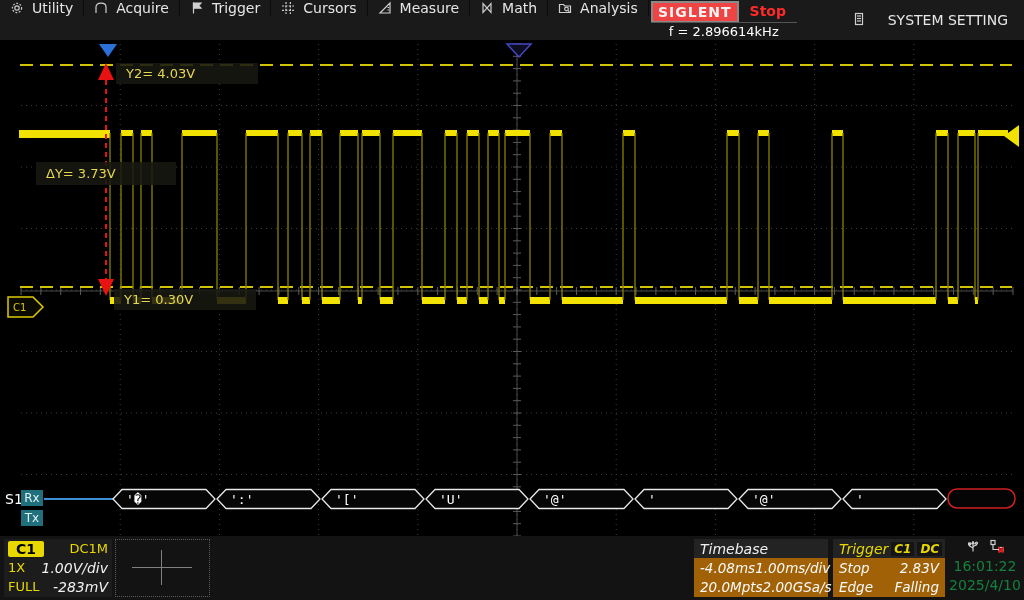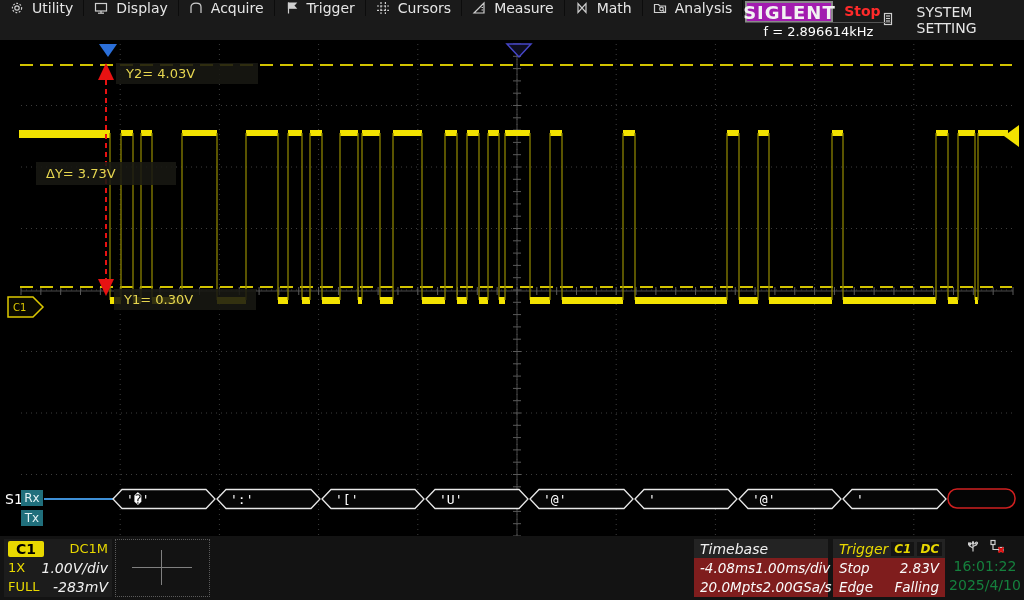--- a/index.html
+++ b/index.html
@@ -8,22 +8,22 @@
 
   
   .menu-bar{position:absolute;top:0;left:0;width:1024px;height:40px;
             background:#1a1a1a;border-bottom:1px solid #000;display:flex;align-items:stretch;z-index:20;}
   .menu-items{display:flex;align-items:flex-start;}
   .menu-item{display:flex;align-items:center;gap:8px;padding:0 10px;font-size:14px;
              border-right:1px solid #0c0c0c;cursor:default;white-space:nowrap;}
   .menu-item .icon{display:flex;align-items:center;}
   .brand{width:146px;margin-left:2px;position:relative;font-size:13px;}
   .logo-box{position:absolute;left:0;top:1px;width:84px;height:18px;border:2px solid #8a8a8a;
-            background:#a21caf;display:flex;align-items:center;justify-content:center;
-            font-weight:bold;font-size:18px;letter-spacing:1px;color:#f2f2f2;}
+            background:#ef4444;display:flex;align-items:center;justify-content:center;
+            font-weight:bold;font-size:14px;letter-spacing:1px;color:#f2f2f2;}
   .stop-label{position:absolute;left:92px;top:3px;width:50px;text-align:center;
               color:#ff2a2a;font-weight:bold;font-size:14px;}
   .freq-box{position:absolute;left:0;top:22px;width:146px;height:17px;border-top:1px solid #555;
             display:flex;align-items:center;justify-content:center;font-size:13px;color:#fff;}
   .sys-setting{margin-left:auto;display:flex;align-items:center;gap:22px;padding:0 16px;font-size:14px;}
 
   
   #scope-svg{position:absolute;left:0;top:0;z-index:1;}
 
   
@@ -49,21 +49,21 @@
   .yellow{color:#e8d800;}
   .white{color:#f0f0f0;font-size:14px;font-style:italic;}
   .ph-box{position:absolute;left:115px;top:3px;width:93px;height:56px;border:1px dotted #5a5a5a;}
   .ph-h{position:absolute;left:16px;top:27px;width:60px;height:1px;background:#808080;}
   .ph-v{position:absolute;left:45px;top:10px;width:1px;height:35px;background:#808080;}
   .info-box{position:absolute;top:3px;height:58px;font-size:13.5px;font-style:italic;}
   #timebase-box{left:694px;width:134px;}
   #trigger-box{left:833px;width:112px;}
   .info-head{height:19px;background:#232323;display:flex;align-items:center;
              justify-content:space-between;padding:0 6px;color:#f0f0f0;font-size:14px;}
-  .info-body{background:#7f1d1d;height:39px;display:flex;flex-direction:column;justify-content:space-evenly;}
+  .info-body{background:#a16207;height:39px;display:flex;flex-direction:column;justify-content:space-evenly;}
   .info-row{display:flex;justify-content:space-between;padding:0 6px;color:#fafafa;}
   .chip{background:#141414;color:#e8d800;font-size:12px;font-weight:bold;padding:0 3px;margin-left:3px;}
   .clock-box{position:absolute;left:948px;top:1px;width:74px;height:60px;text-align:center;font-size:14px;}
   .status-icons{display:flex;justify-content:center;gap:10px;height:20px;align-items:center;}
   .clock-line{height:19px;line-height:19px;color:#15803d;}
 </style>
 </head>
 <body>
 
 <svg id="scope-svg" width="1024" height="600">
@@ -313,30 +313,20 @@
           <svg width="14" height="14" viewBox="0 0 14 14" fill="none" stroke="#cfcfcf" stroke-width="1.2">
             <circle cx="7" cy="7" r="2.2"></circle>
             <circle cx="7" cy="7" r="4.6" stroke-dasharray="1.8,1.6"></circle>
           </svg>
         </span>
         <span>Utility</span>
       </div>
       <div class="menu-item">
         <span class="icon">
           <svg width="14" height="14" viewBox="0 0 14 14" fill="none" stroke="#cfcfcf" stroke-width="1.2">
-            <rect x="1.5" y="2.5" width="11" height="7.5"></rect>
-            <line x1="7" y1="10" x2="7" y2="12"></line>
-            <line x1="4" y1="12.2" x2="10" y2="12.2"></line>
-          </svg>
-        </span>
-        <span>Display</span>
-      </div>
-      <div class="menu-item">
-        <span class="icon">
-          <svg width="14" height="14" viewBox="0 0 14 14" fill="none" stroke="#cfcfcf" stroke-width="1.2">
             <path d="M2,12 V6 Q2,2.2 7,2.2 Q12,2.2 12,6 V12"></path>
           </svg>
         </span>
         <span>Acquire</span>
       </div>
       <div class="menu-item">
         <span class="icon">
           <svg width="14" height="14" viewBox="0 0 14 14" fill="none" stroke="#cfcfcf" stroke-width="1.2">
             <line x1="3.5" y1="1.5" x2="3.5" y2="12.5"></line>
             <path d="M3.5,2 H11 L8.8,4.6 L11,7.2 H3.5 Z" fill="#cfcfcf"></path>

